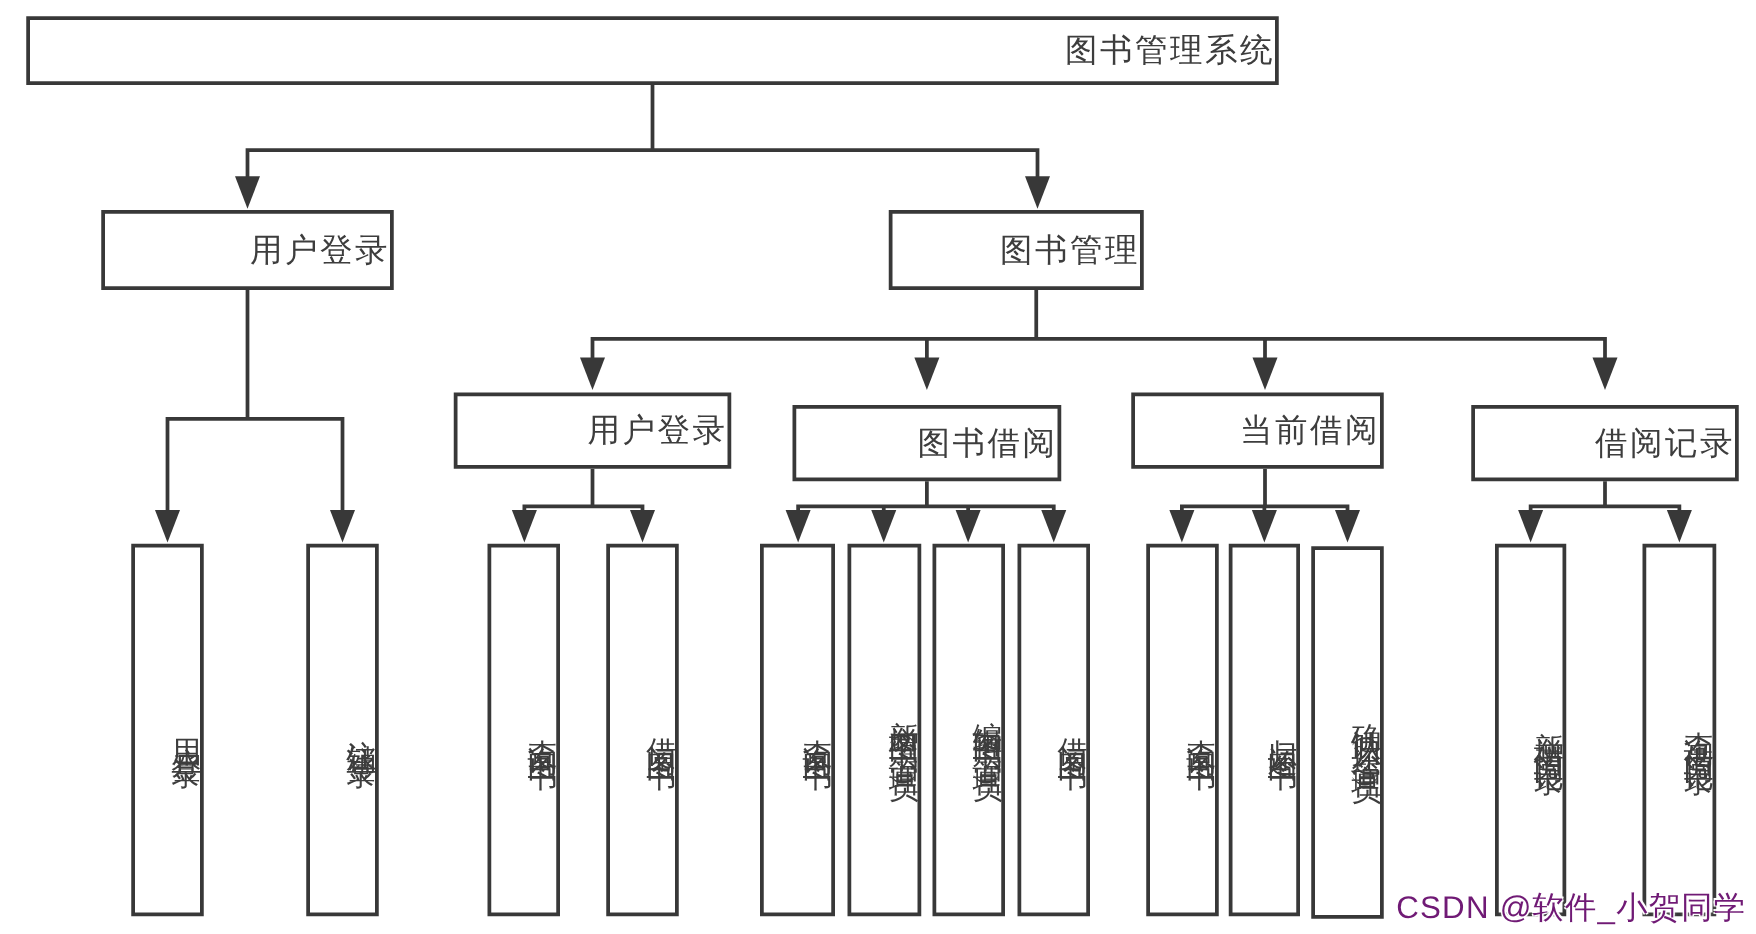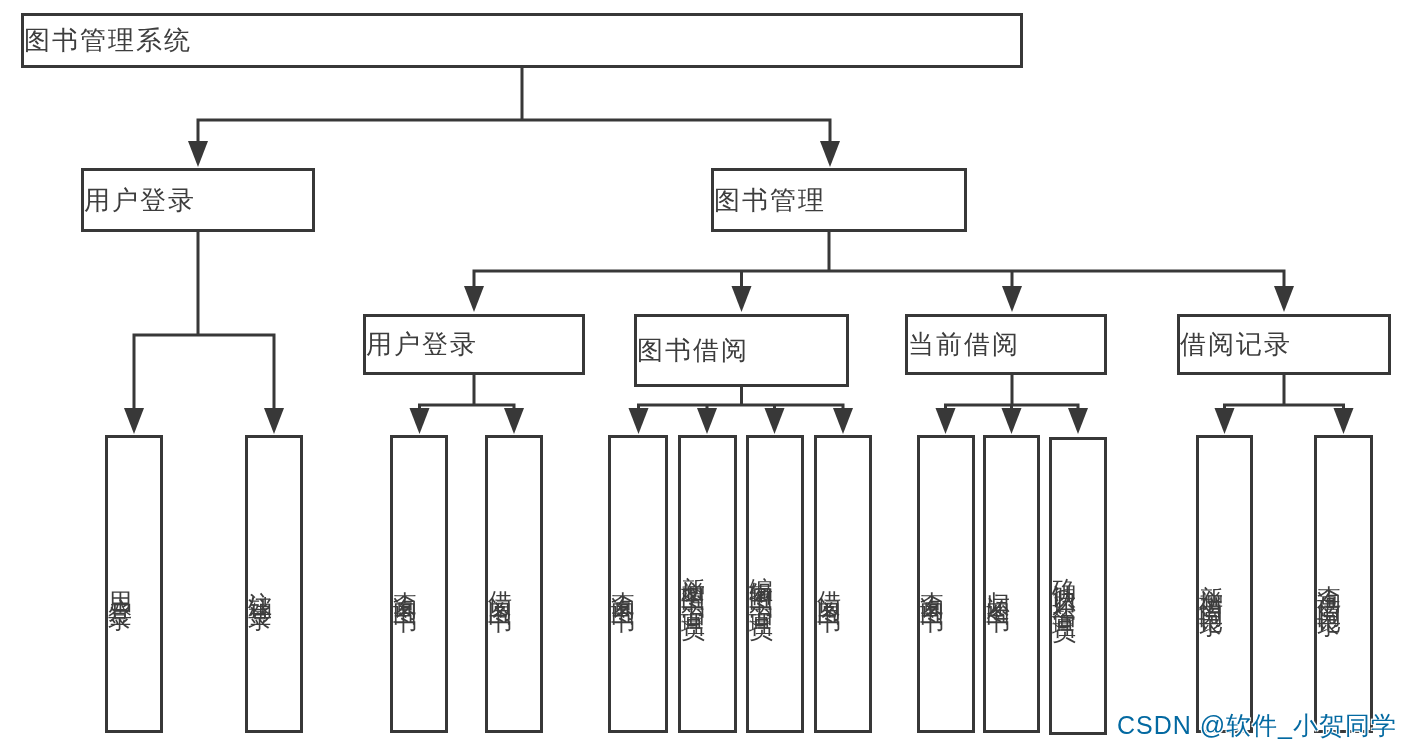--- a/index.html
+++ b/index.html
@@ -4,32 +4,32 @@
 <style>
   html,body{margin:0;padding:0;background:#ffffff;}
   body{
     width:1405px;height:747px;position:relative;overflow:hidden;
     font-family:"Liberation Sans","DejaVu Sans",sans-serif;
   }
   .stage{position:absolute;left:0;top:0;width:1405px;height:747px;}
   svg.connectors{position:absolute;left:0;top:0;z-index:0;}
   .node{
     position:absolute;background:#ffffff;border:3px solid #383838;
-    box-sizing:border-box;display:flex;align-items:center;justify-content:flex-start;
+    box-sizing:border-box;display:flex;align-items:center;justify-content:flex-end;
     color:#3d3d3d;font-size:26px;letter-spacing:2px;z-index:1;white-space:nowrap;
     text-align:center;
   }
   .leaf{font-size:24px;}
   .leaf .vtext{
     writing-mode:vertical-rl;letter-spacing:6px;white-space:normal;
     line-height:1;display:block;
   }
   .watermark{
     position:absolute;right:8px;bottom:5px;z-index:5;
-    color:#0369a1;font-size:25px;letter-spacing:1px;
+    color:#701a75;font-size:25px;letter-spacing:1px;
     text-shadow:-1px -1px 0 #fff,1px -1px 0 #fff,-1px 1px 0 #fff,1px 1px 0 #fff,0 0 3px #fff;
     text-align:right;
   }
 </style>
 </head>
 <body>
 
 <div class="stage">
 
   <svg class="connectors" width="1405" height="747" viewBox="0 0 1405 747">
@@ -86,34 +86,34 @@
     </g>
   </svg>
 
   <div class="node" style="left:21px;top:13px;width:1002px;height:55px">
     <span>图书管理系统</span>
   </div>
 
   <div class="node" style="left:81px;top:168px;width:234px;height:64px">
     <span>用户登录</span>
   </div>
-  <div class="node" style="left:711px;top:168px;width:256px;height:64px">
+  <div class="node" style="left:711px;top:168px;width:204px;height:64px">
     <span>图书管理</span>
   </div>
 
   <div class="node" style="left:363px;top:314px;width:222px;height:61px">
     <span>用户登录</span>
   </div>
-  <div class="node" style="left:634px;top:314px;width:215px;height:73px">
+  <div class="node" style="left:634px;top:324px;width:215px;height:61px">
     <span>图书借阅</span>
   </div>
   <div class="node" style="left:905px;top:314px;width:202px;height:61px">
     <span>当前借阅</span>
   </div>
-  <div class="node" style="left:1177px;top:314px;width:214px;height:61px">
+  <div class="node" style="left:1177px;top:324px;width:214px;height:61px">
     <span>借阅记录</span>
   </div>
 
   <div class="node leaf" style="left:105px;top:435px;width:58px;height:298px">
     <span class="vtext">用户登录</span>
   </div>
   <div class="node leaf" style="left:245px;top:435px;width:58px;height:298px">
     <span class="vtext">注销登录</span>
   </div>
 

